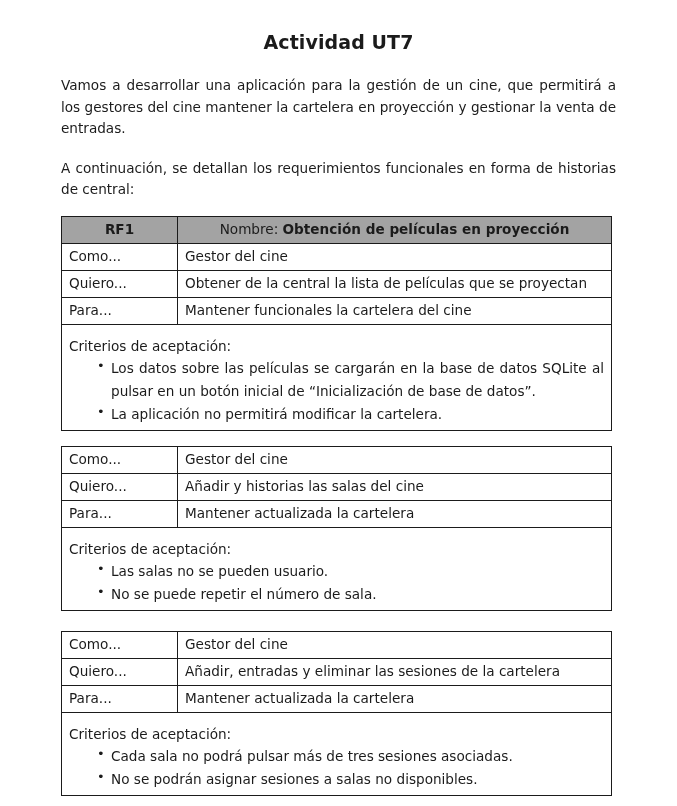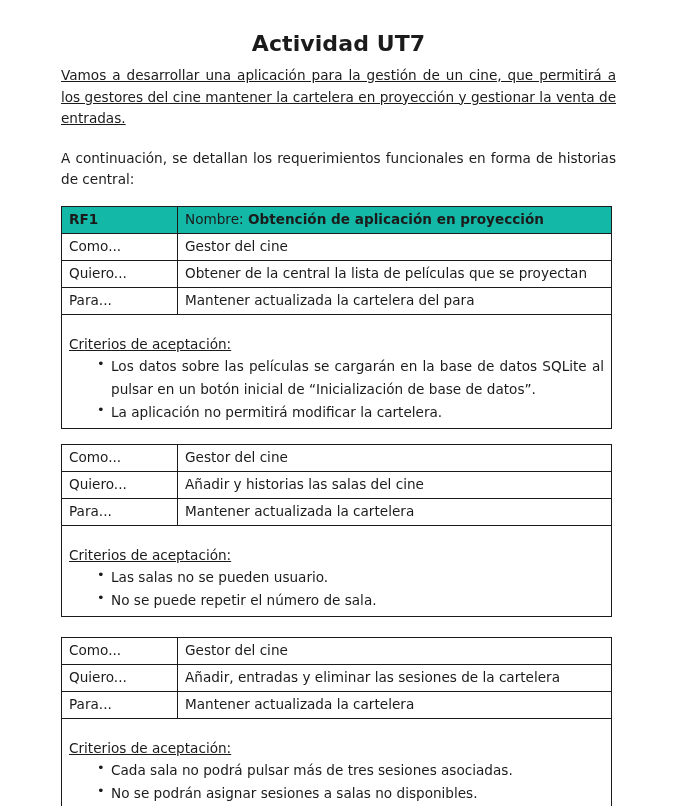--- a/index.html
+++ b/index.html
@@ -17,71 +17,71 @@
   .page {
     position: relative;
     width: 677px;
     height: 806px;
     box-sizing: border-box;
     padding: 0 61px;
     overflow: hidden;
   }
   .doc-title {
     text-align: center;
-    font-size: 22px;
+    font-size: 19px;
     font-weight: bold;
     letter-spacing: 0.1px;
     margin: 0;
     padding-top: 31px;
     padding-bottom: 0;
     color: #1b1b1b;
   }
   .para {
     font-size: 13.6px;
     line-height: 21.5px;
     text-align: justify;
     margin: 0;
     color: #1b1b1b;
     hyphens: none;
   }
-  .para-intro { margin-top: 9px; text-decoration: underline; }
+  .para-intro { margin-top: 22px; }
   .para-second { margin-top: 18px; }
 
   .rf-table {
     width: 551px;
     border-collapse: collapse;
     table-layout: fixed;
     font-size: 13.6px;
     color: #1b1b1b;
     border: 1px solid #1b1b1b;
   }
   .rf-table td {
     border: 1px solid #1b1b1b;
     padding: 3px 7px 4px 7px;
     vertical-align: middle;
     line-height: 19px;
     height: 19px;
   }
   .rf-table .col-label { width: 101px; }
   .rf-table tr.header-row td {
-    background: #14b8a6;
+    background: #a3a3a3;
     font-weight: normal;
+    text-align: center;
   }
   .rf-table tr.header-row td.col-label {
     font-weight: bold;
   }
   .rf-name-bold { font-weight: bold; }
 
   .criteria-cell {
     padding: 3px 7px 5px 7px;
   }
   .criteria-title {
     line-height: 20px;
-    margin: 16px 0 1px 0;
-    text-decoration: underline;
+    margin: 8px 0 1px 0;
   }
   .criteria-list {
     margin: 0;
     padding: 0 0 0 28px;
     list-style: none;
   }
   .criteria-list li {
     position: relative;
     padding-left: 14px;
     line-height: 23px;
@@ -110,33 +110,33 @@
   <p class="para para-intro">Vamos a desarrollar una aplicación para la gestión de un cine, que permitirá a los gestores del cine mantener la cartelera en proyección y gestionar la venta de entradas.</p>
 
   <p class="para para-second">A continuación, se detallan los requerimientos funcionales en forma de historias de central:</p>
 
   <div class="gap-after-para"></div>
 
   <table class="rf-table table-block">
     <tbody>
       <tr class="header-row">
         <td class="col-label">RF1</td>
-        <td><span>Nombre: </span><span class="rf-name-bold">Obtención de aplicación en proyección</span></td>
+        <td><span>Nombre: </span><span class="rf-name-bold">Obtención de películas en proyección</span></td>
       </tr>
       <tr>
         <td class="col-label">Como...</td>
         <td>Gestor del cine</td>
       </tr>
       <tr>
         <td class="col-label">Quiero...</td>
         <td>Obtener de la central la lista de películas que se proyectan</td>
       </tr>
       <tr>
         <td class="col-label">Para...</td>
-        <td>Mantener actualizada la cartelera del para</td>
+        <td>Mantener funcionales la cartelera del cine</td>
       </tr>
       <tr>
         <td class="criteria-cell" colspan="2">
           <div class="criteria-title">Criterios de aceptación:</div>
           <ul class="criteria-list">
             <li>Los datos sobre las películas se cargarán en la base de datos SQLite al pulsar en un botón inicial de “Inicialización de base de datos”.</li>
             <li>La aplicación no permitirá modificar la cartelera.</li>
           </ul>
         </td>
       </tr>

